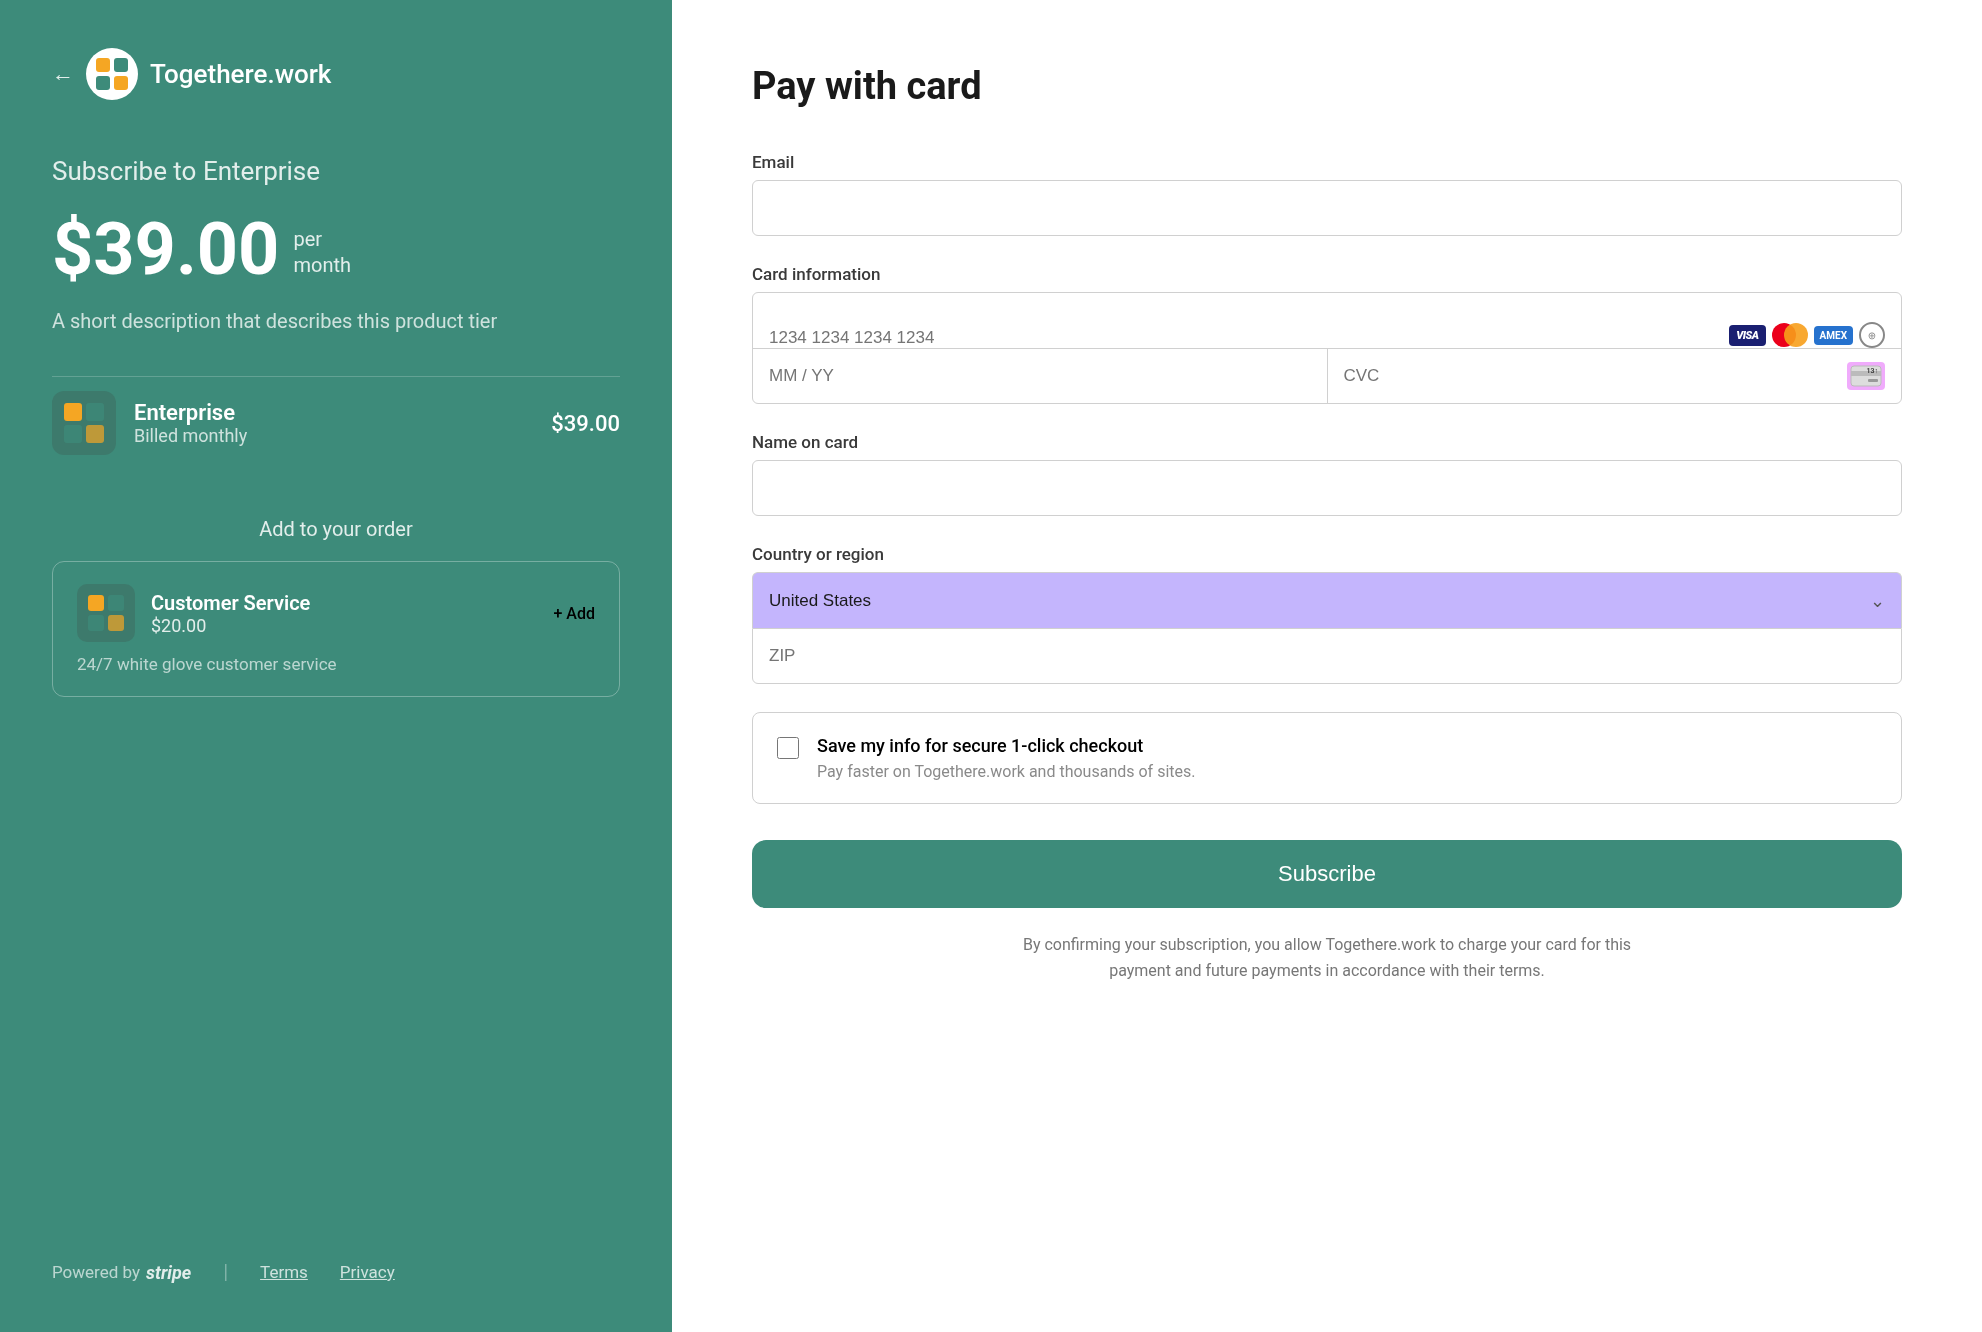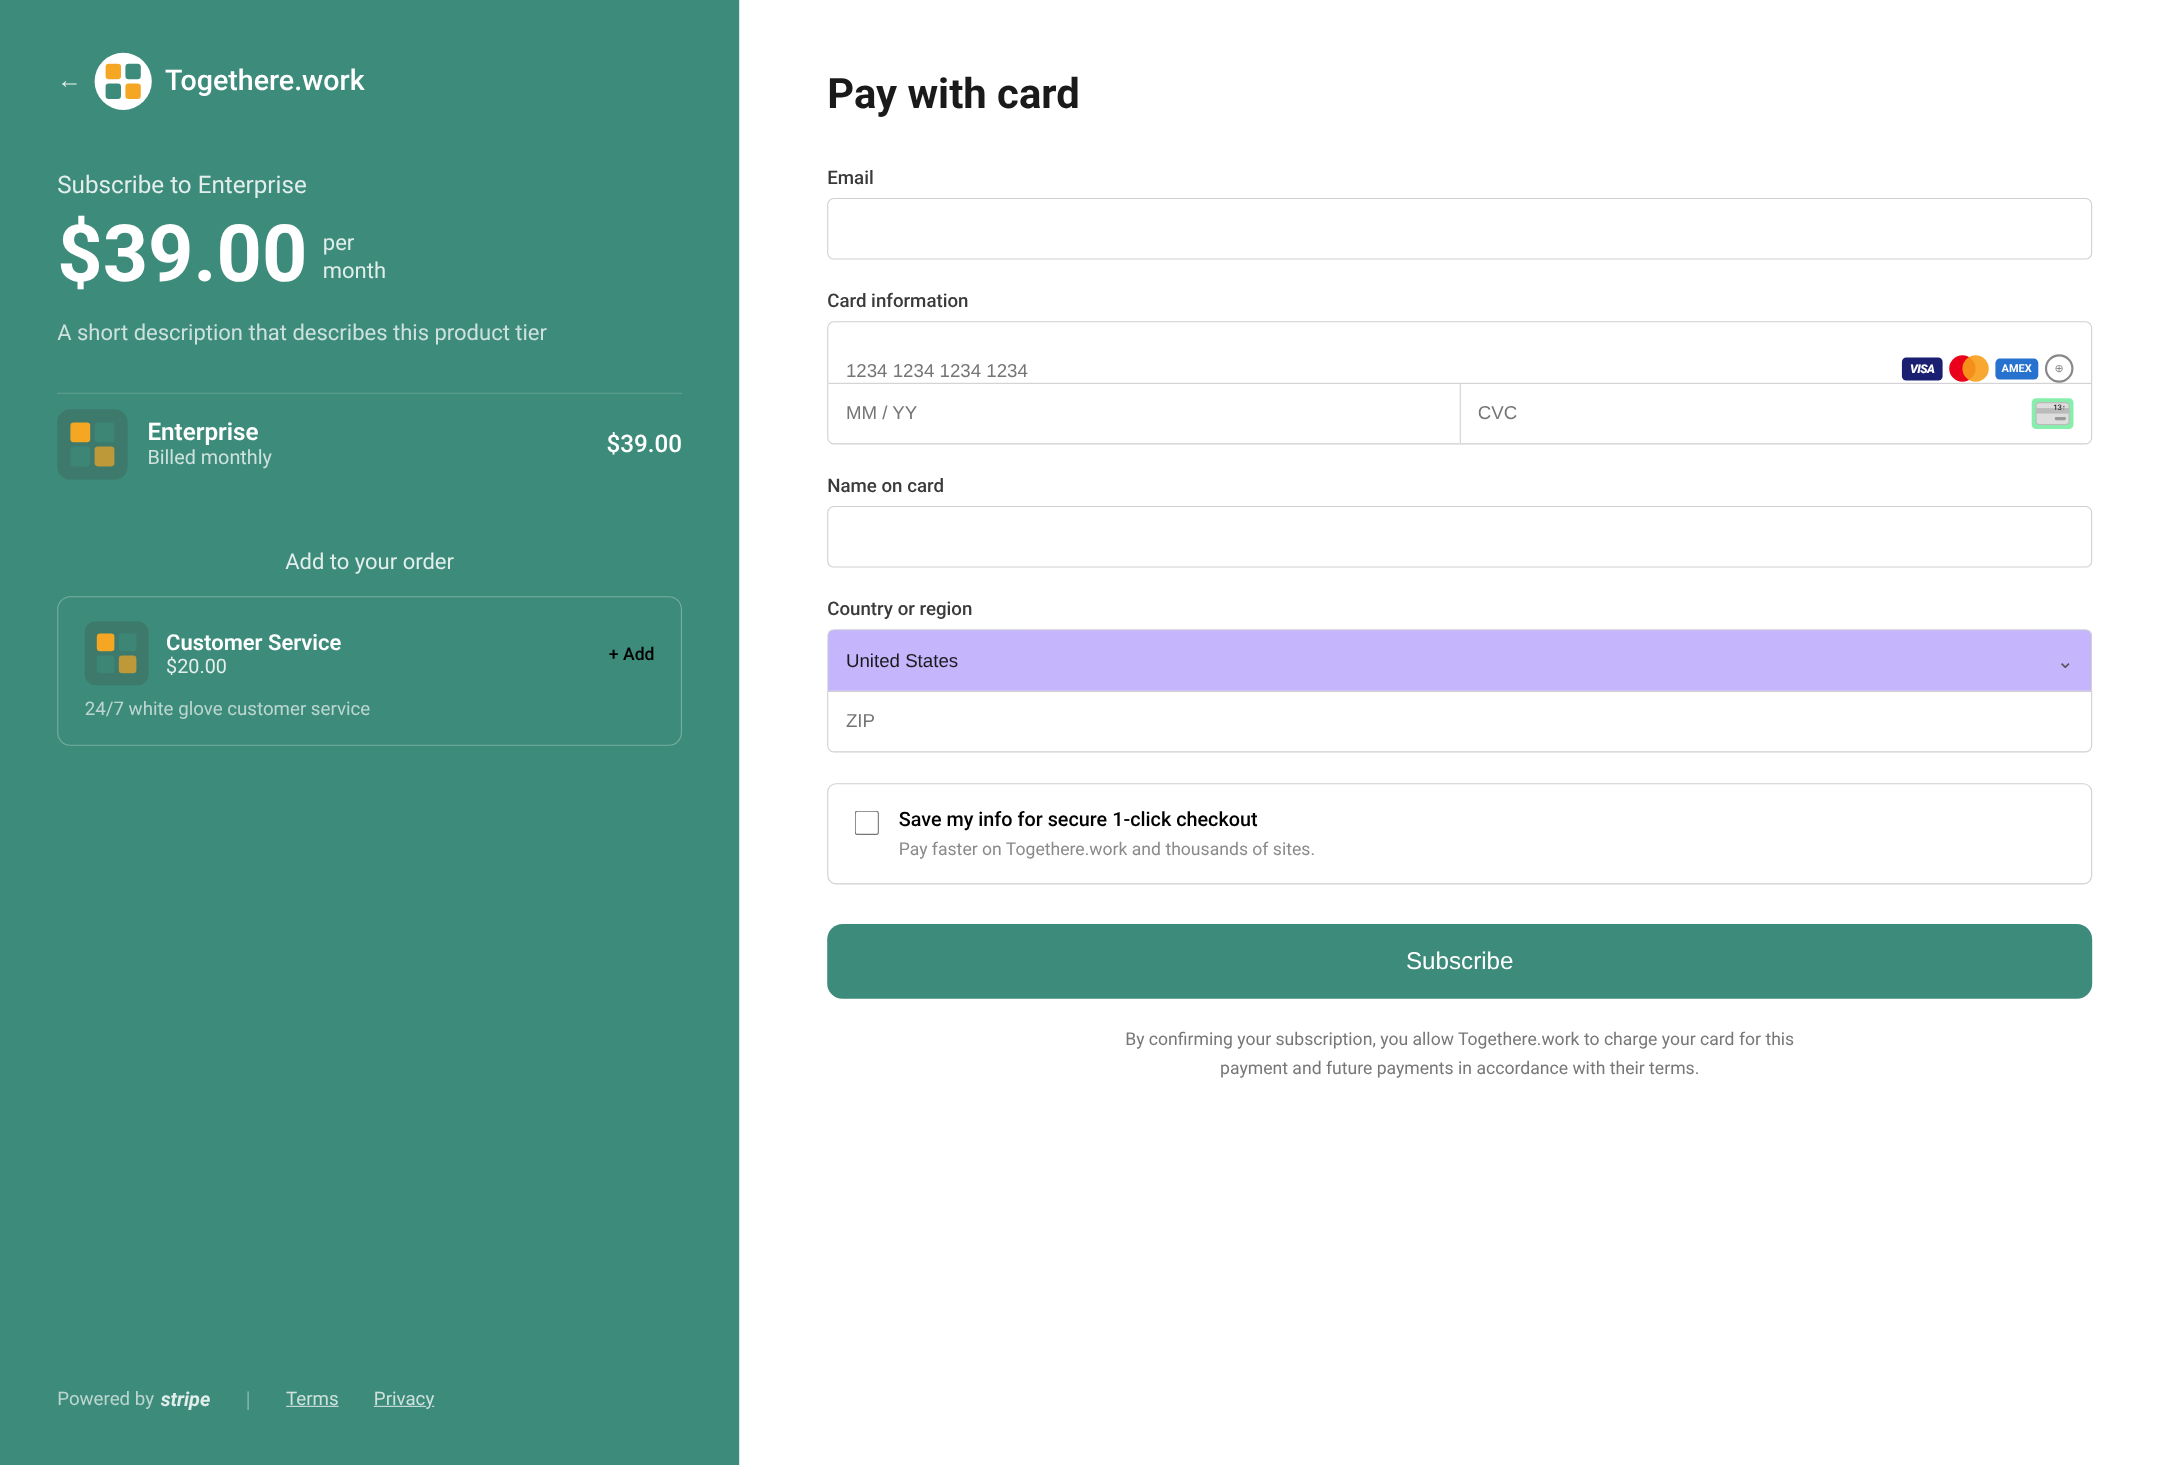--- a/index.html
+++ b/index.html
@@ -53,22 +53,22 @@
     }
 
     .brand-name {
       color: #fff;
       font-size: 26px;
       font-weight: 500;
     }
 
     .subscribe-label {
       color: rgba(255,255,255,0.85);
-      font-size: 22px;
-      margin-bottom: 14px;
+      font-size: 26px;
+      margin-bottom: 28px;
     }
 
     .price-row {
       display: flex;
       align-items: flex-end;
       gap: 14px;
       margin-bottom: 20px;
     }
 
     .price-amount {
@@ -398,21 +398,21 @@
       border: none;
       outline: none;
       font-size: 17px;
       color: #8a8a8a;
       background: transparent;
     }
 
     .cvc-icon {
       width: 38px;
       height: 28px;
-      background: #86efac;
+      background: #f0abfc;
       border-radius: 4px;
       display: flex;
       align-items: center;
       justify-content: center;
       font-size: 10px;
       color: #666;
       font-weight: 600;
     }
 
     .country-select-wrapper {

